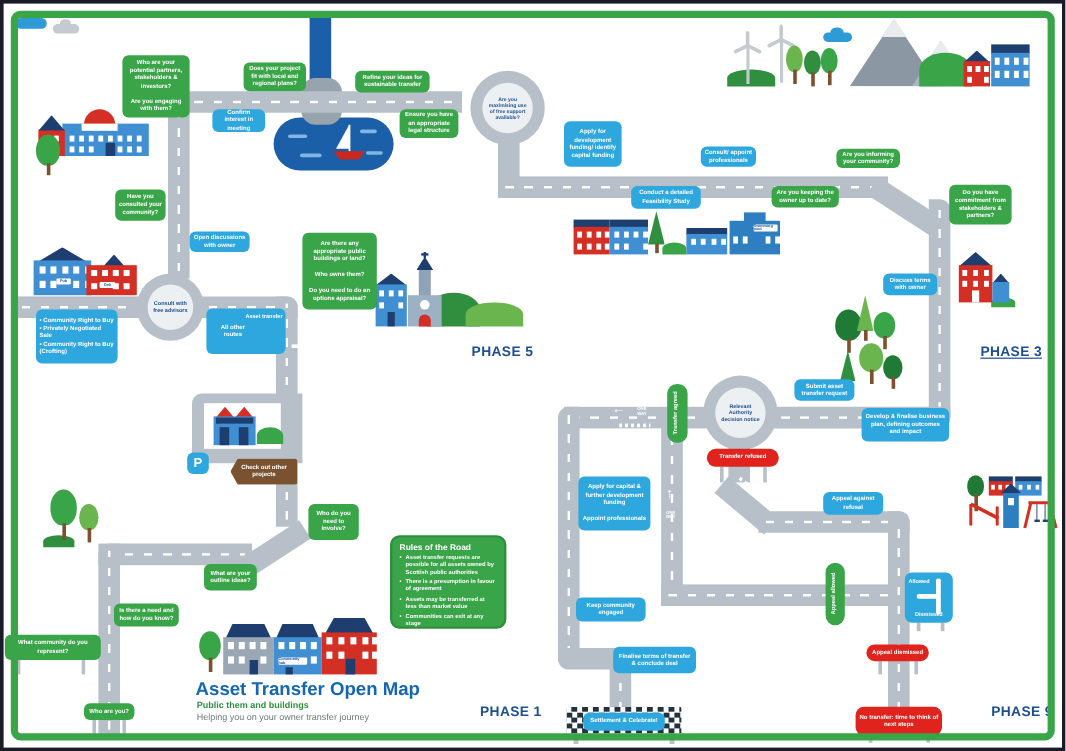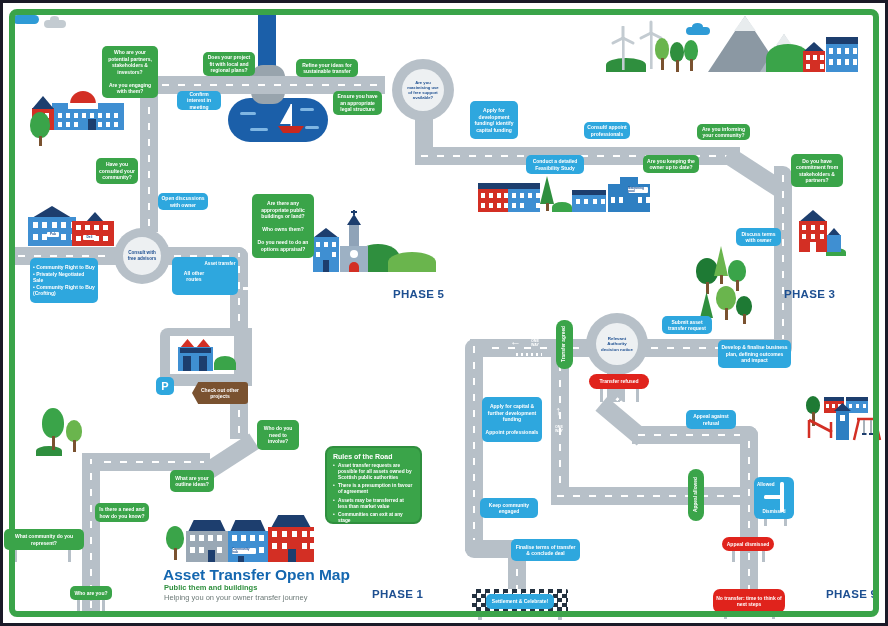--- a/index.html
+++ b/index.html
@@ -216,22 +216,22 @@
 
 <div class="rules" style="left:325px;top:446px;width:97px;height:78px;">
   <h3>Rules of the Road</h3>
   <div class="rule-item">Asset transfer requests are possible for all assets owned by Scottish public authorities</div>
   <div class="rule-item">There is a presumption in favour of agreement</div>
   <div class="rule-item">Assets may be transferred at less than market value</div>
   <div class="rule-item">Communities can exit at any stage</div>
 </div>
 
 <div class="phase" style="left:393px;top:288px;">PHASE 5</div>
-<div class="phase" style="left:784px;top:288px;">PHASE 3</div>
-<div class="phase" style="left:372px;top:588px;">PHASE 1</div>
+<div class="phase" style="left:817px;top:288px;text-decoration:underline;">PHASE 3</div>
+<div class="phase" style="left:400px;top:588px;">PHASE 1</div>
 <div class="phase" style="left:826px;top:588px;">PHASE 9</div>
 
 <div class="title-heading" style="left:163px;top:566px;">Asset Transfer Open Map</div>
 <div class="title-sub" style="left:164px;top:583px;">Public them and buildings</div>
 <div class="title-tag" style="left:164px;top:593px;">Helping you on your owner transfer journey</div>
 
 <div class="cloud" style="left:13px;top:15px;width:26px;height:9px;background:#2e9bd6;"></div>
 <div class="cloud" style="left:44px;top:20px;width:22px;height:8px;background:#c3cbd1;"></div>
 <div class="cloud" style="left:686px;top:27px;width:24px;height:8px;background:#2e9bd6;"></div>
 

